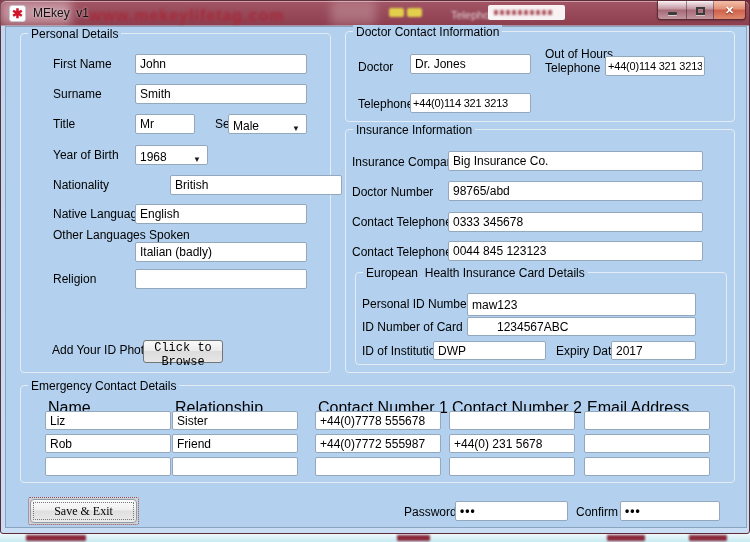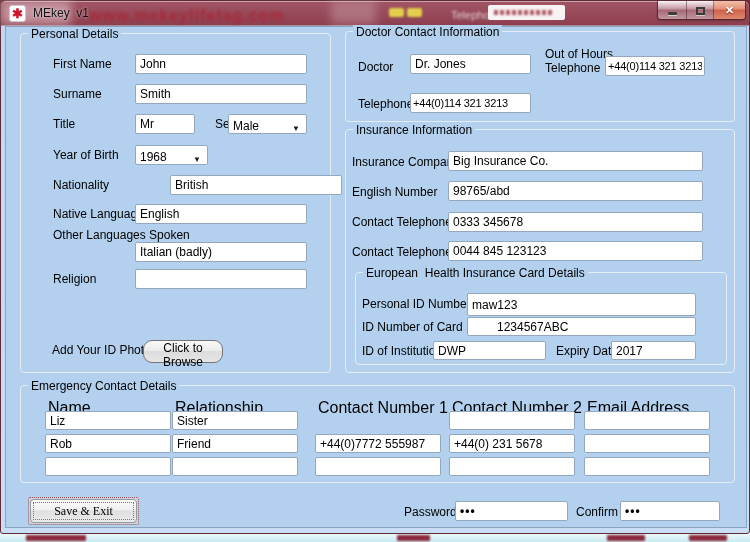--- a/index.html
+++ b/index.html
@@ -61,21 +61,21 @@
   .lbl { position:absolute; font-size:12px; color:#000; white-space:nowrap; }
   .fld { position:absolute; height:20px; background:#fff; border:1px solid #93a8bc;
          border-radius:2px; font-family:"Liberation Sans",sans-serif; font-size:12px;
          color:#000; padding:1px 4px; }
   .fld.small { font-size:11px; padding:1px 2px; letter-spacing:-.2px; }
   .combo { position:absolute; height:20px; background:#fff; border:1px solid #93a8bc;
            border-radius:2px; font-size:12px; display:flex; align-items:flex-end;
            padding:0 4px; cursor:default; }
   .combo-arrow { margin-left:auto; font-size:8px; color:#1a1a1a; padding-right:2px; }
   .btn { position:absolute; background:linear-gradient(180deg,#f9f9f9,#ececec 45%,#dcdcdc 50%,#e6e6e6);
-         border:1px solid #757575; border-radius:9px; font-family:Liberation Sans, sans-serif;
+         border:1px solid #757575; border-radius:3px; font-family:Liberation Mono, monospace;
          font-size:12px; color:#000; text-align:center; }
   .save-wrap { position:absolute; left:28px; top:497px; width:111px; height:28px;
                border:1px dotted #94505c; border-radius:2px; padding:1px; background:#cfd3d9; }
   .save-btn { position:relative; width:100%; height:100%;
               background:linear-gradient(180deg,#fcfcfc,#f0f0f0 45%,#dfdfdf 50%,#ebebeb);
               border:1px solid #8e9aa5; border-radius:4px; font-size:12px;
               display:flex; align-items:center; justify-content:center;
               outline:1px dotted #777; outline-offset:-4px;font-family:Liberation Serif, serif; }
 
   
@@ -172,21 +172,21 @@
 
   <span class="lbl" style="left:358px;top:97px;">Telephone</span>
   <input class="fld small" style="left: 410px; top: 93px; width: 121px;" value="+44(0)114 321 3213">
 
   <div class="grp" style="left:345px;top:129px;width:390px;height:244px;"></div>
   <span class="grp-title" style="left:353px;top:123px;">Insurance Information</span>
 
   <span class="lbl" style="left:352px;top:155px;">Insurance Company</span>
   <input class="fld" style="left: 448px; top: 151px; width: 255px;" value="Big Insurance Co.">
 
-  <span class="lbl" style="left:352px;top:185px;">English Number</span>
+  <span class="lbl" style="left:352px;top:185px;">Doctor Number</span>
   <input class="fld" style="left: 448px; top: 181px; width: 255px;" value="98765/abd">
 
   <span class="lbl" style="left:352px;top:215px;">Contact Telephone 1</span>
   <input class="fld" style="left: 448px; top: 212px; width: 255px;" value="0333 345678">
 
   <span class="lbl" style="left:352px;top:245px;">Contact Telephone 2</span>
   <input class="fld" style="left: 448px; top: 241px; width: 255px;" value="0044 845 123123">
 
   <div class="grp" style="left:355px;top:272px;width:372px;height:93px;"></div>
   <span class="grp-title" style="left:363px;top:266px;">European  Health Insurance Card Details</span>
@@ -206,20 +206,21 @@
   <span class="grp-title" style="left:28px;top:379px;">Emergency Contact Details</span>
 
   <span class="hdr" style="left:48px;top:399px;">Name</span>
   <span class="hdr" style="left:175px;top:399px;">Relationship</span>
   <span class="hdr" style="left:318px;top:399px;">Contact Number 1</span>
   <span class="hdr" style="left:452px;top:399px;">Contact Number 2</span>
   <span class="hdr" style="left:587px;top:399px;">Email Address</span>
 
   <input class="fld" style="left: 45px; top: 411px; width: 126px; height: 19px;" value="Liz">
   <input class="fld" style="left: 172px; top: 411px; width: 126px; height: 19px;" value="Sister">
+  <input class="fld" style="left: 315px; top: 411px; width: 126px; height: 19px;" value="+44(0)7778 555678">
   <input class="fld" style="left: 449px; top: 411px; width: 126px; height: 19px;" value="">
   <input class="fld" style="left: 584px; top: 411px; width: 126px; height: 19px;" value="">
 
   <input class="fld" style="left: 45px; top: 434px; width: 126px; height: 19px;" value="Rob">
   <input class="fld" style="left: 172px; top: 434px; width: 126px; height: 19px;" value="Friend">
   <input class="fld" style="left: 315px; top: 434px; width: 126px; height: 19px;" value="+44(0)7772 555987">
   <input class="fld" style="left: 449px; top: 434px; width: 126px; height: 19px;" value="+44(0) 231 5678">
   <input class="fld" style="left: 584px; top: 434px; width: 126px; height: 19px;" value="">
 
   <input class="fld" style="left: 45px; top: 457px; width: 126px; height: 19px;" value="">

